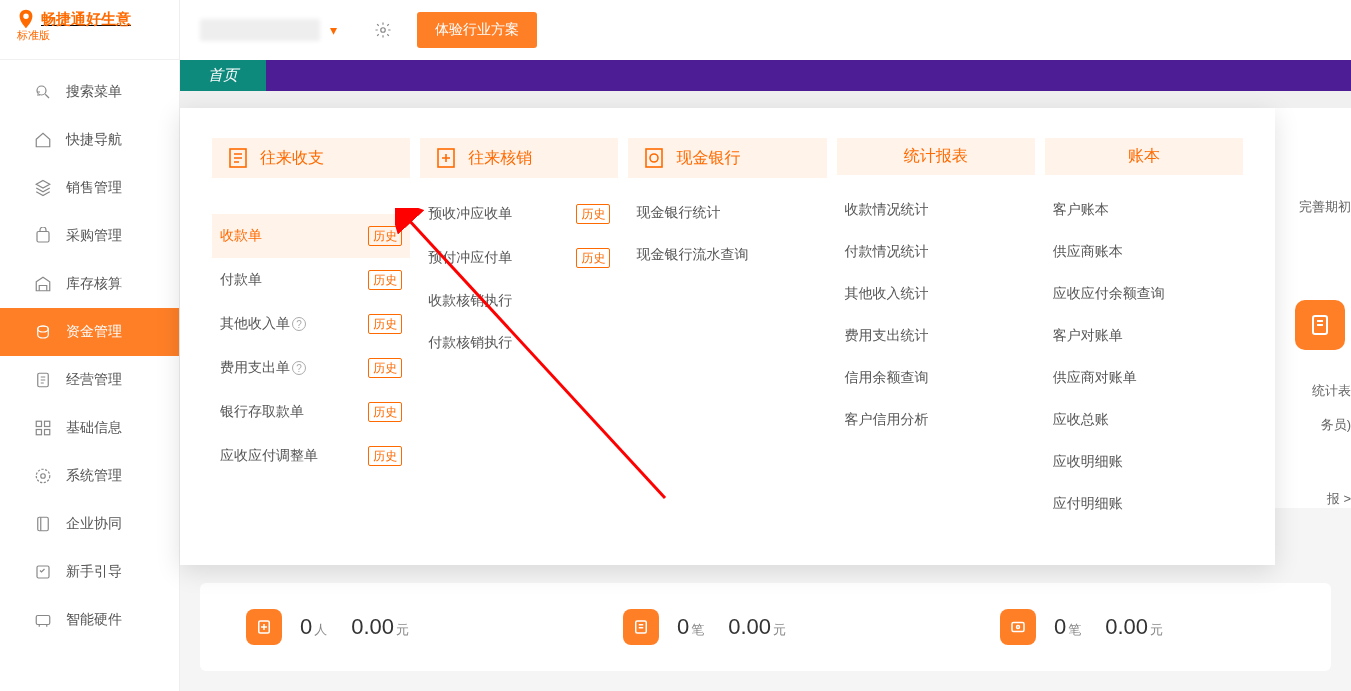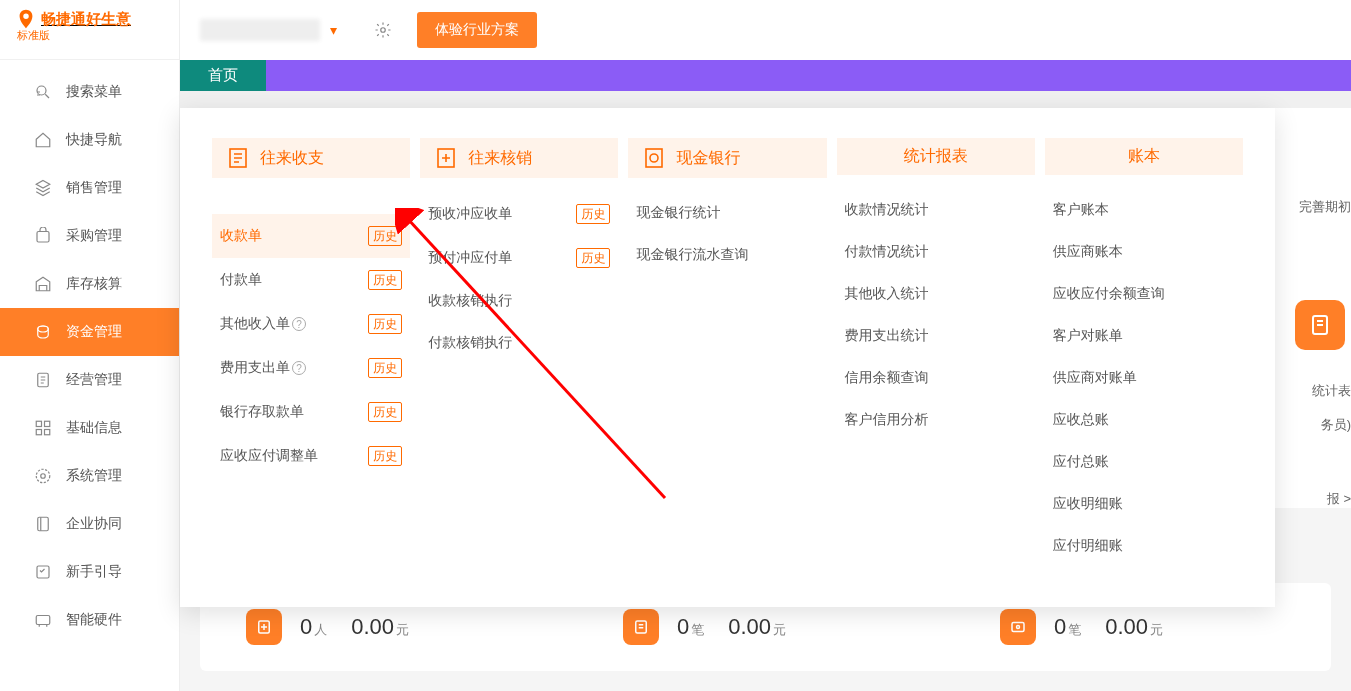--- a/index.html
+++ b/index.html
@@ -88,23 +88,24 @@
       font-size: 14px;
       border-radius: 3px;
       cursor: pointer;
       margin-left: 8px;
     }
     .tab-bar {
       position: absolute;
       left: 180px; top: 60px;
       right: 0;
       height: 31px;
-      background: #8b5cf6;
+      background: #4c1d95;
       display: flex;
       align-items: stretch;
+      font-style: italic;
     }
     .tab-active {
       background: #0e8a7d;
       color: #fff;
       padding: 0 28px;
       display: flex;
       align-items: center;
       font-size: 15px;
     }
     .content-area {
@@ -486,23 +487,20 @@
     <div class="menu-row">
         <span>客户对账单</span>
       </div>
     <div class="menu-row">
         <span>供应商对账单</span>
       </div>
     <div class="menu-row">
         <span>应收总账</span>
       </div>
     <div class="menu-row">
-        <span>应付总账</span>
-      </div>
-    <div class="menu-row">
         <span>应收明细账</span>
       </div>
     <div class="menu-row">
         <span>应付明细账</span>
       </div>
   </div>
 </div>
 
 <svg class="red-arrow" viewBox="0 0 300 295">
   <defs>

